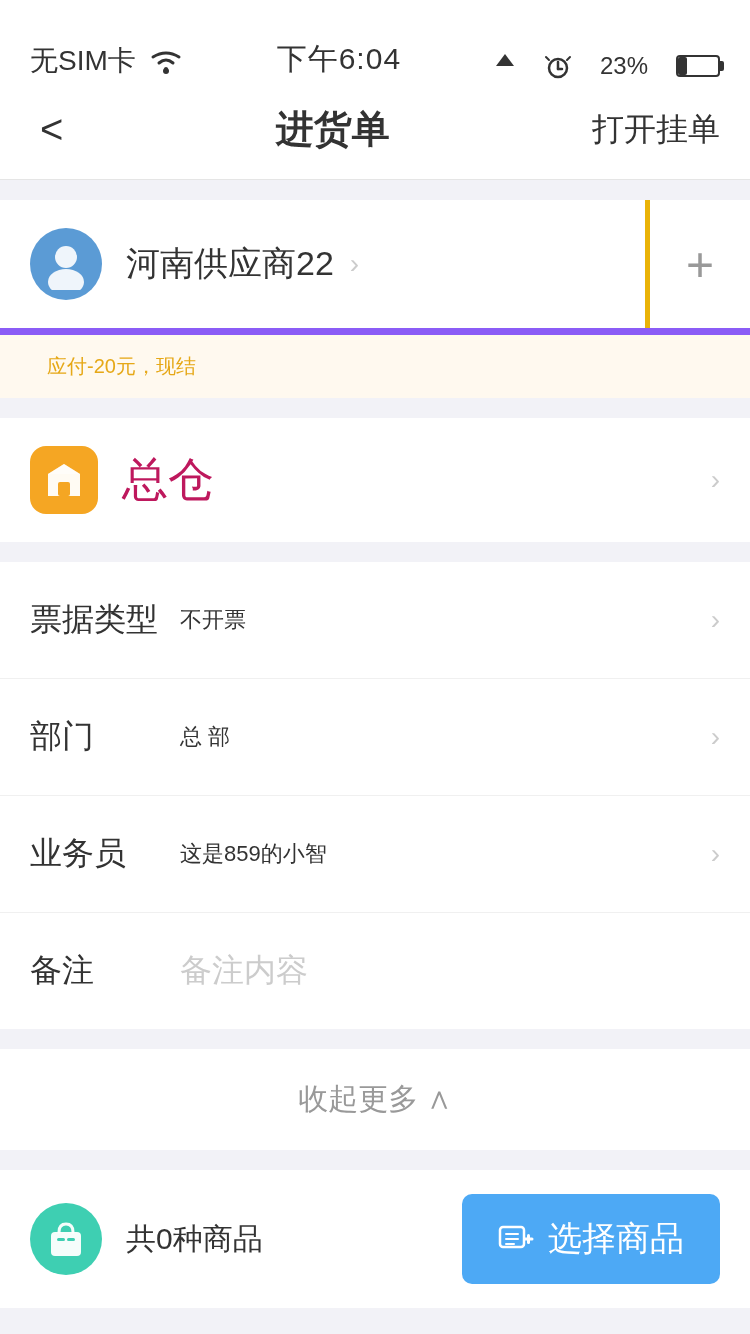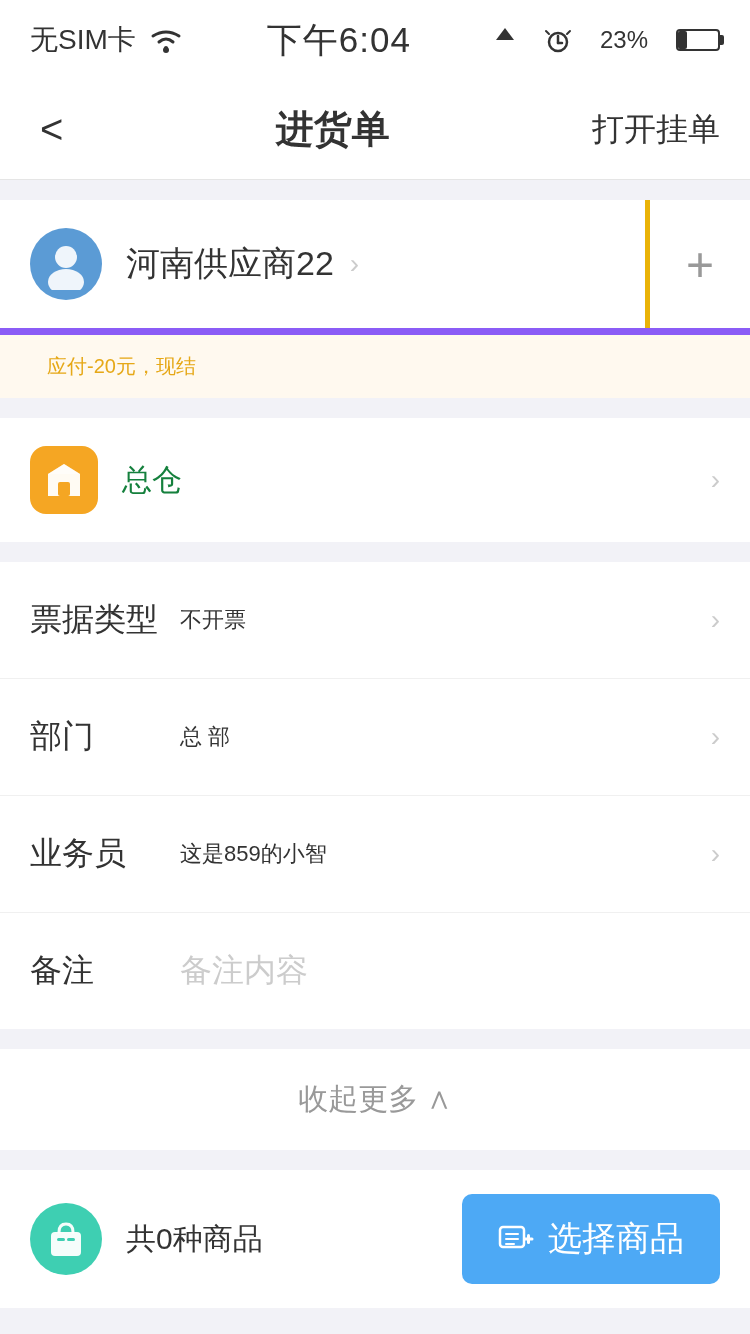--- a/index.html
+++ b/index.html
@@ -12,32 +12,32 @@
       font-size: 32px;
       color: #333;
     }
 
     
     .status-bar {
       width: 750px;
       height: 80px;
       background: #fff;
       display: flex;
-      align-items: center;
+      align-items: flex-end;
       justify-content: space-between;
       padding: 0 30px;
       font-size: 28px;
     }
     .status-left {
       display: flex;
       align-items: center;
       gap: 12px;
     }
     .status-center {
-      font-size: 35px;
+      font-size: 30px;
       font-weight: 500;
       letter-spacing: 1px;
     }
     .status-right {
       display: flex;
       align-items: center;
       gap: 28px;
       font-size: 24px;
     }
     .battery-icon {
@@ -166,22 +166,22 @@
       border-radius: 16px;
       background: #f5a623;
       display: flex;
       align-items: center;
       justify-content: center;
       margin-right: 24px;
       flex-shrink: 0;
     }
     .warehouse-name {
       flex: 1;
-      font-size: 30px;
-      color: #15803d;
+      font-size: 46px;
+      color: #be185d;
     }
     .arrow-right {
       font-size: 28px;
       color: #ccc;
     }
 
     
     .form-section {
       background: #fff;
       margin-top: 20px;

